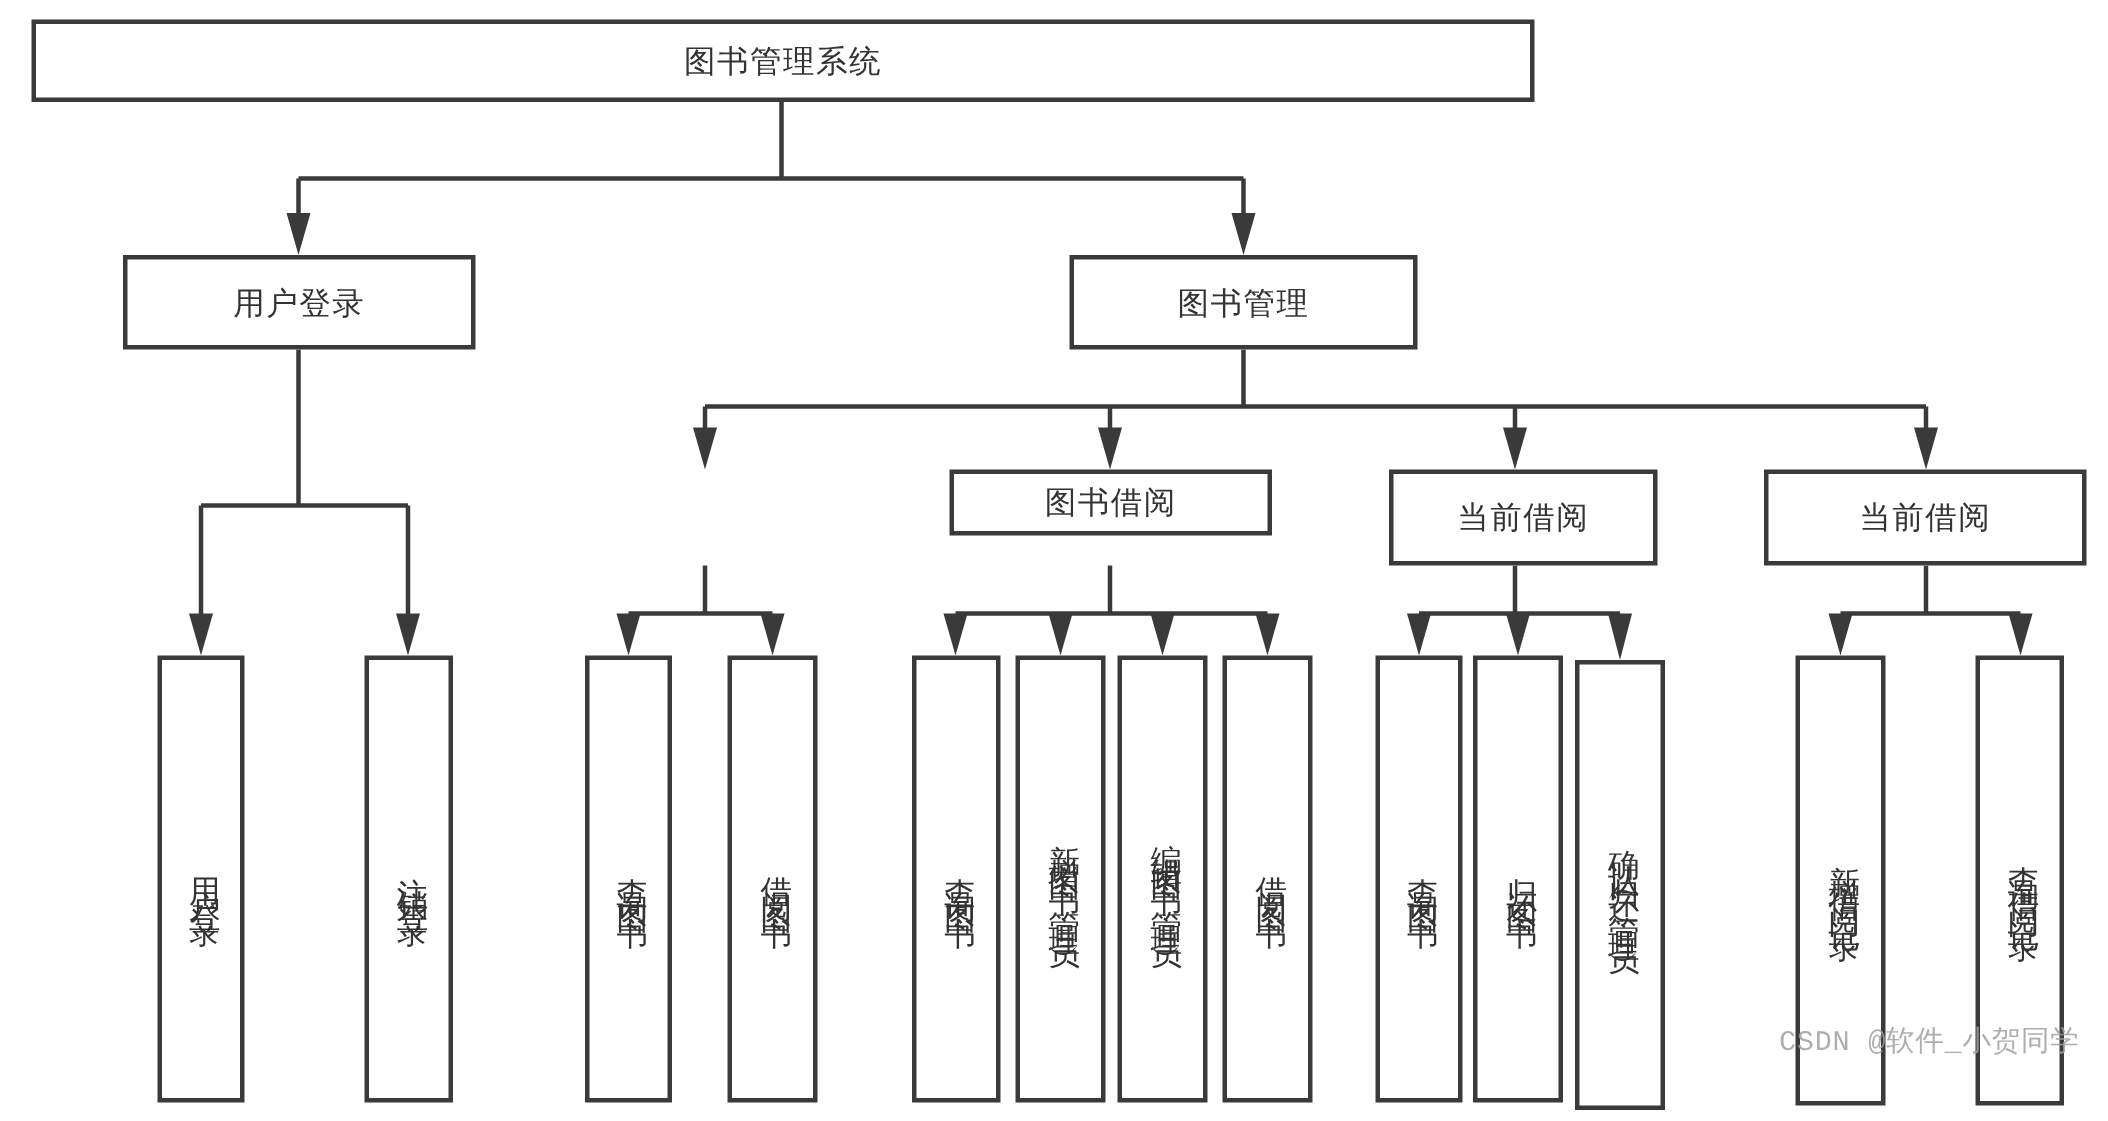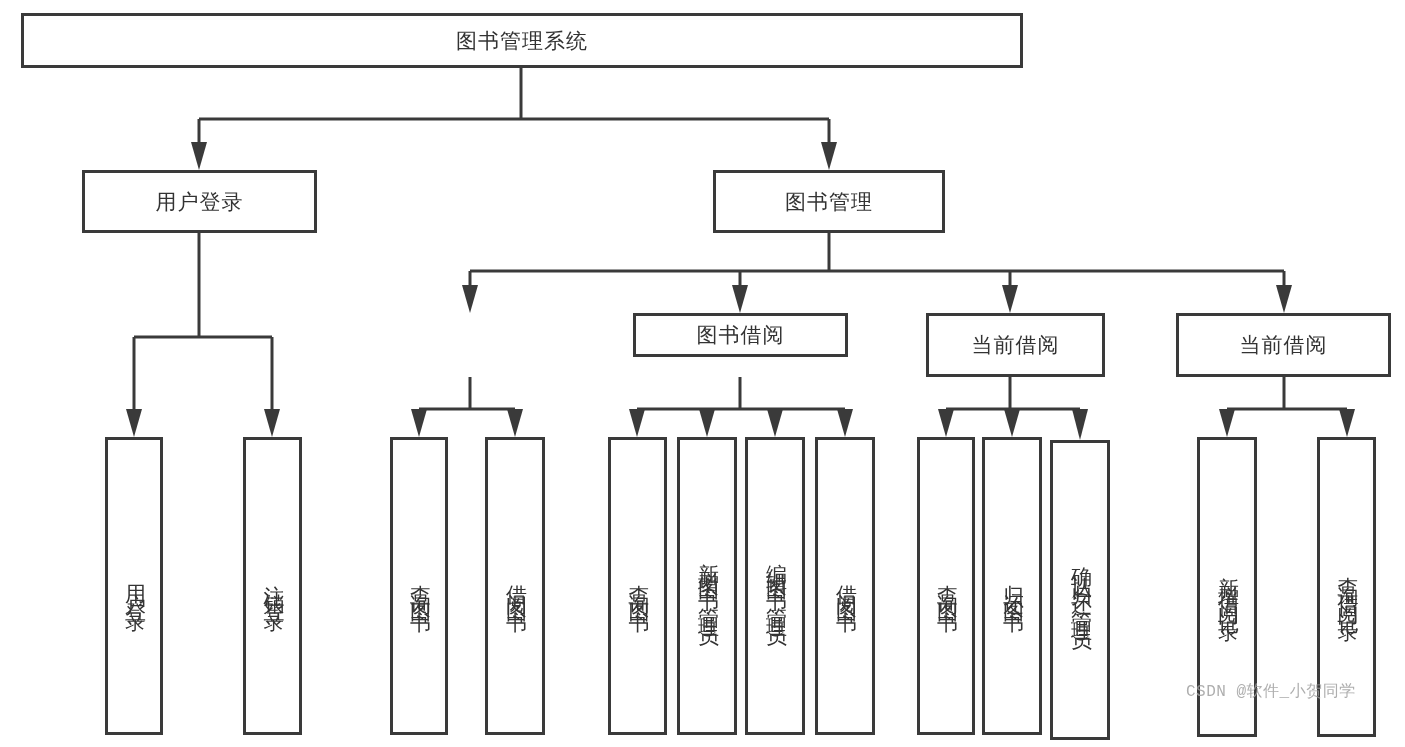--- a/index.html
+++ b/index.html
@@ -40,21 +40,21 @@
   .vlabel{
     writing-mode:vertical-rl;
     text-orientation:mixed;
     font-size:21px;color:var(--text);
     letter-spacing:9px;
     line-height:1;
     white-space:nowrap;
   }
   .watermark{
     position:absolute;left:1186px;top:681px;
-    font-size:16px;color:var(--watermark);
+    font-size:19px;color:var(--watermark);
     letter-spacing:0.5px;white-space:nowrap;
     opacity:0.85;z-index:5;
   }
 </style>
 </head>
 <body>
 
 <div class="canvas">
 
   <svg class="connectors" width="1405" height="747" aria-hidden="true">

